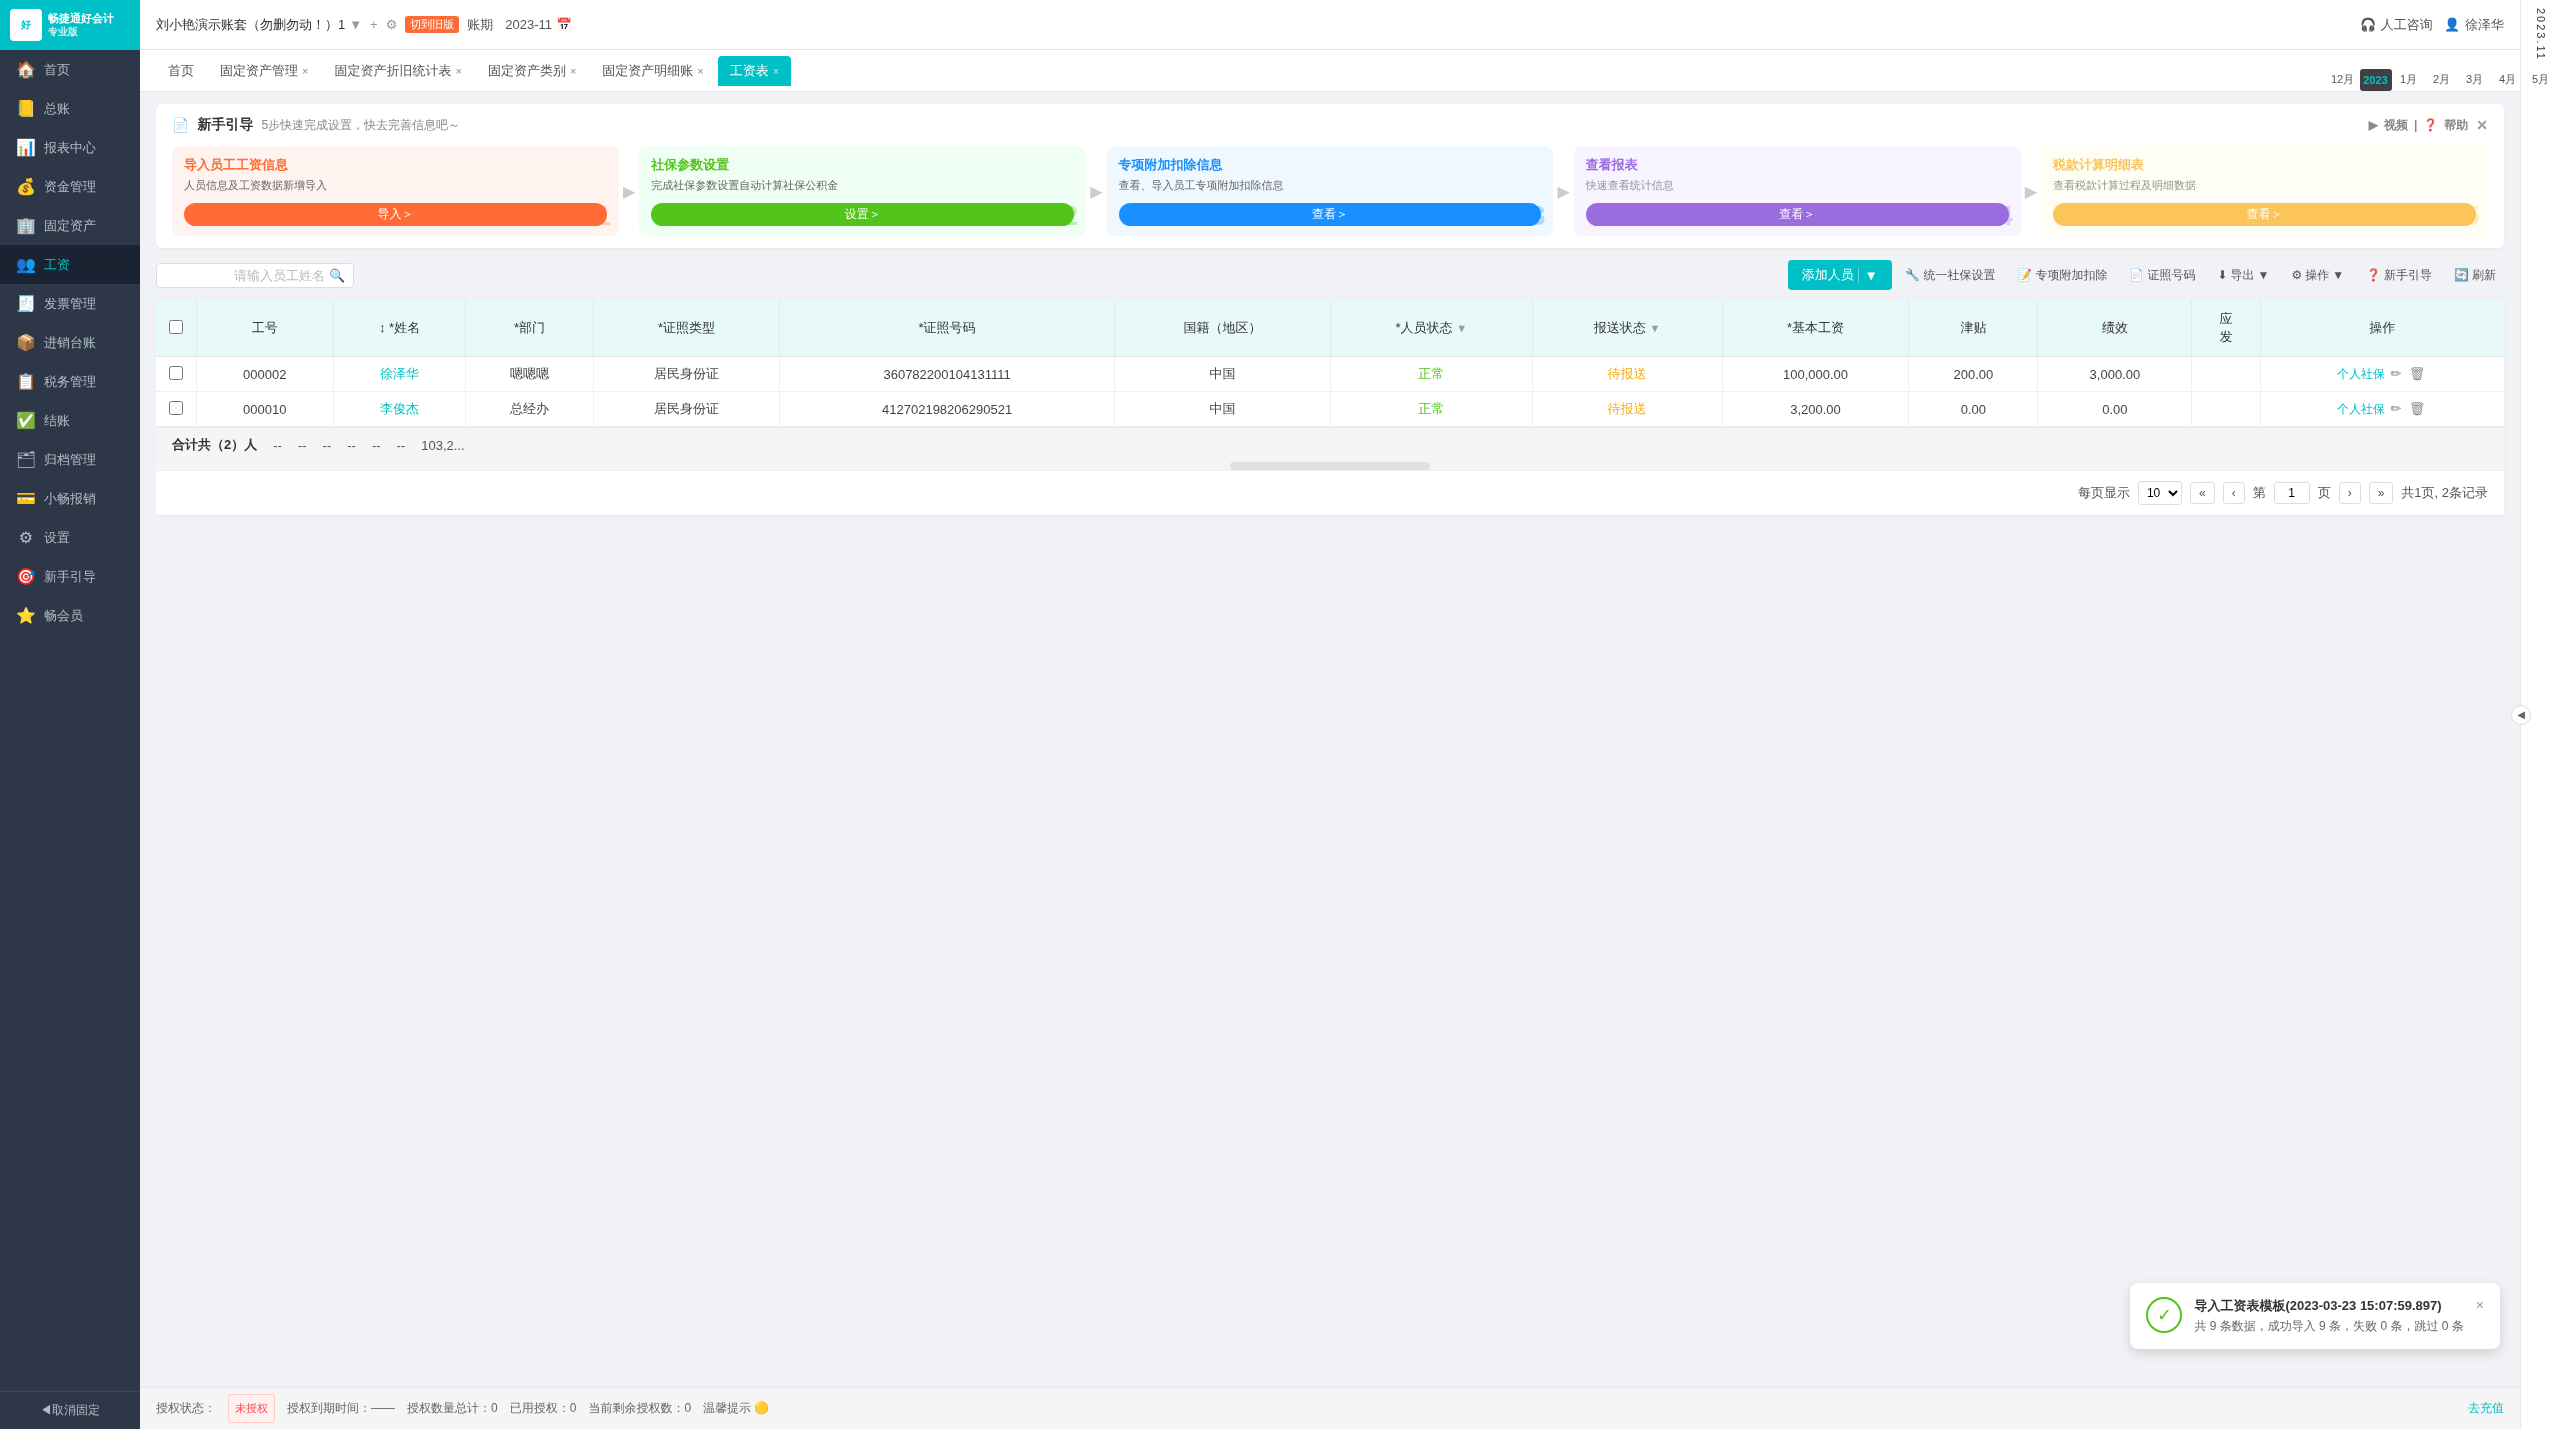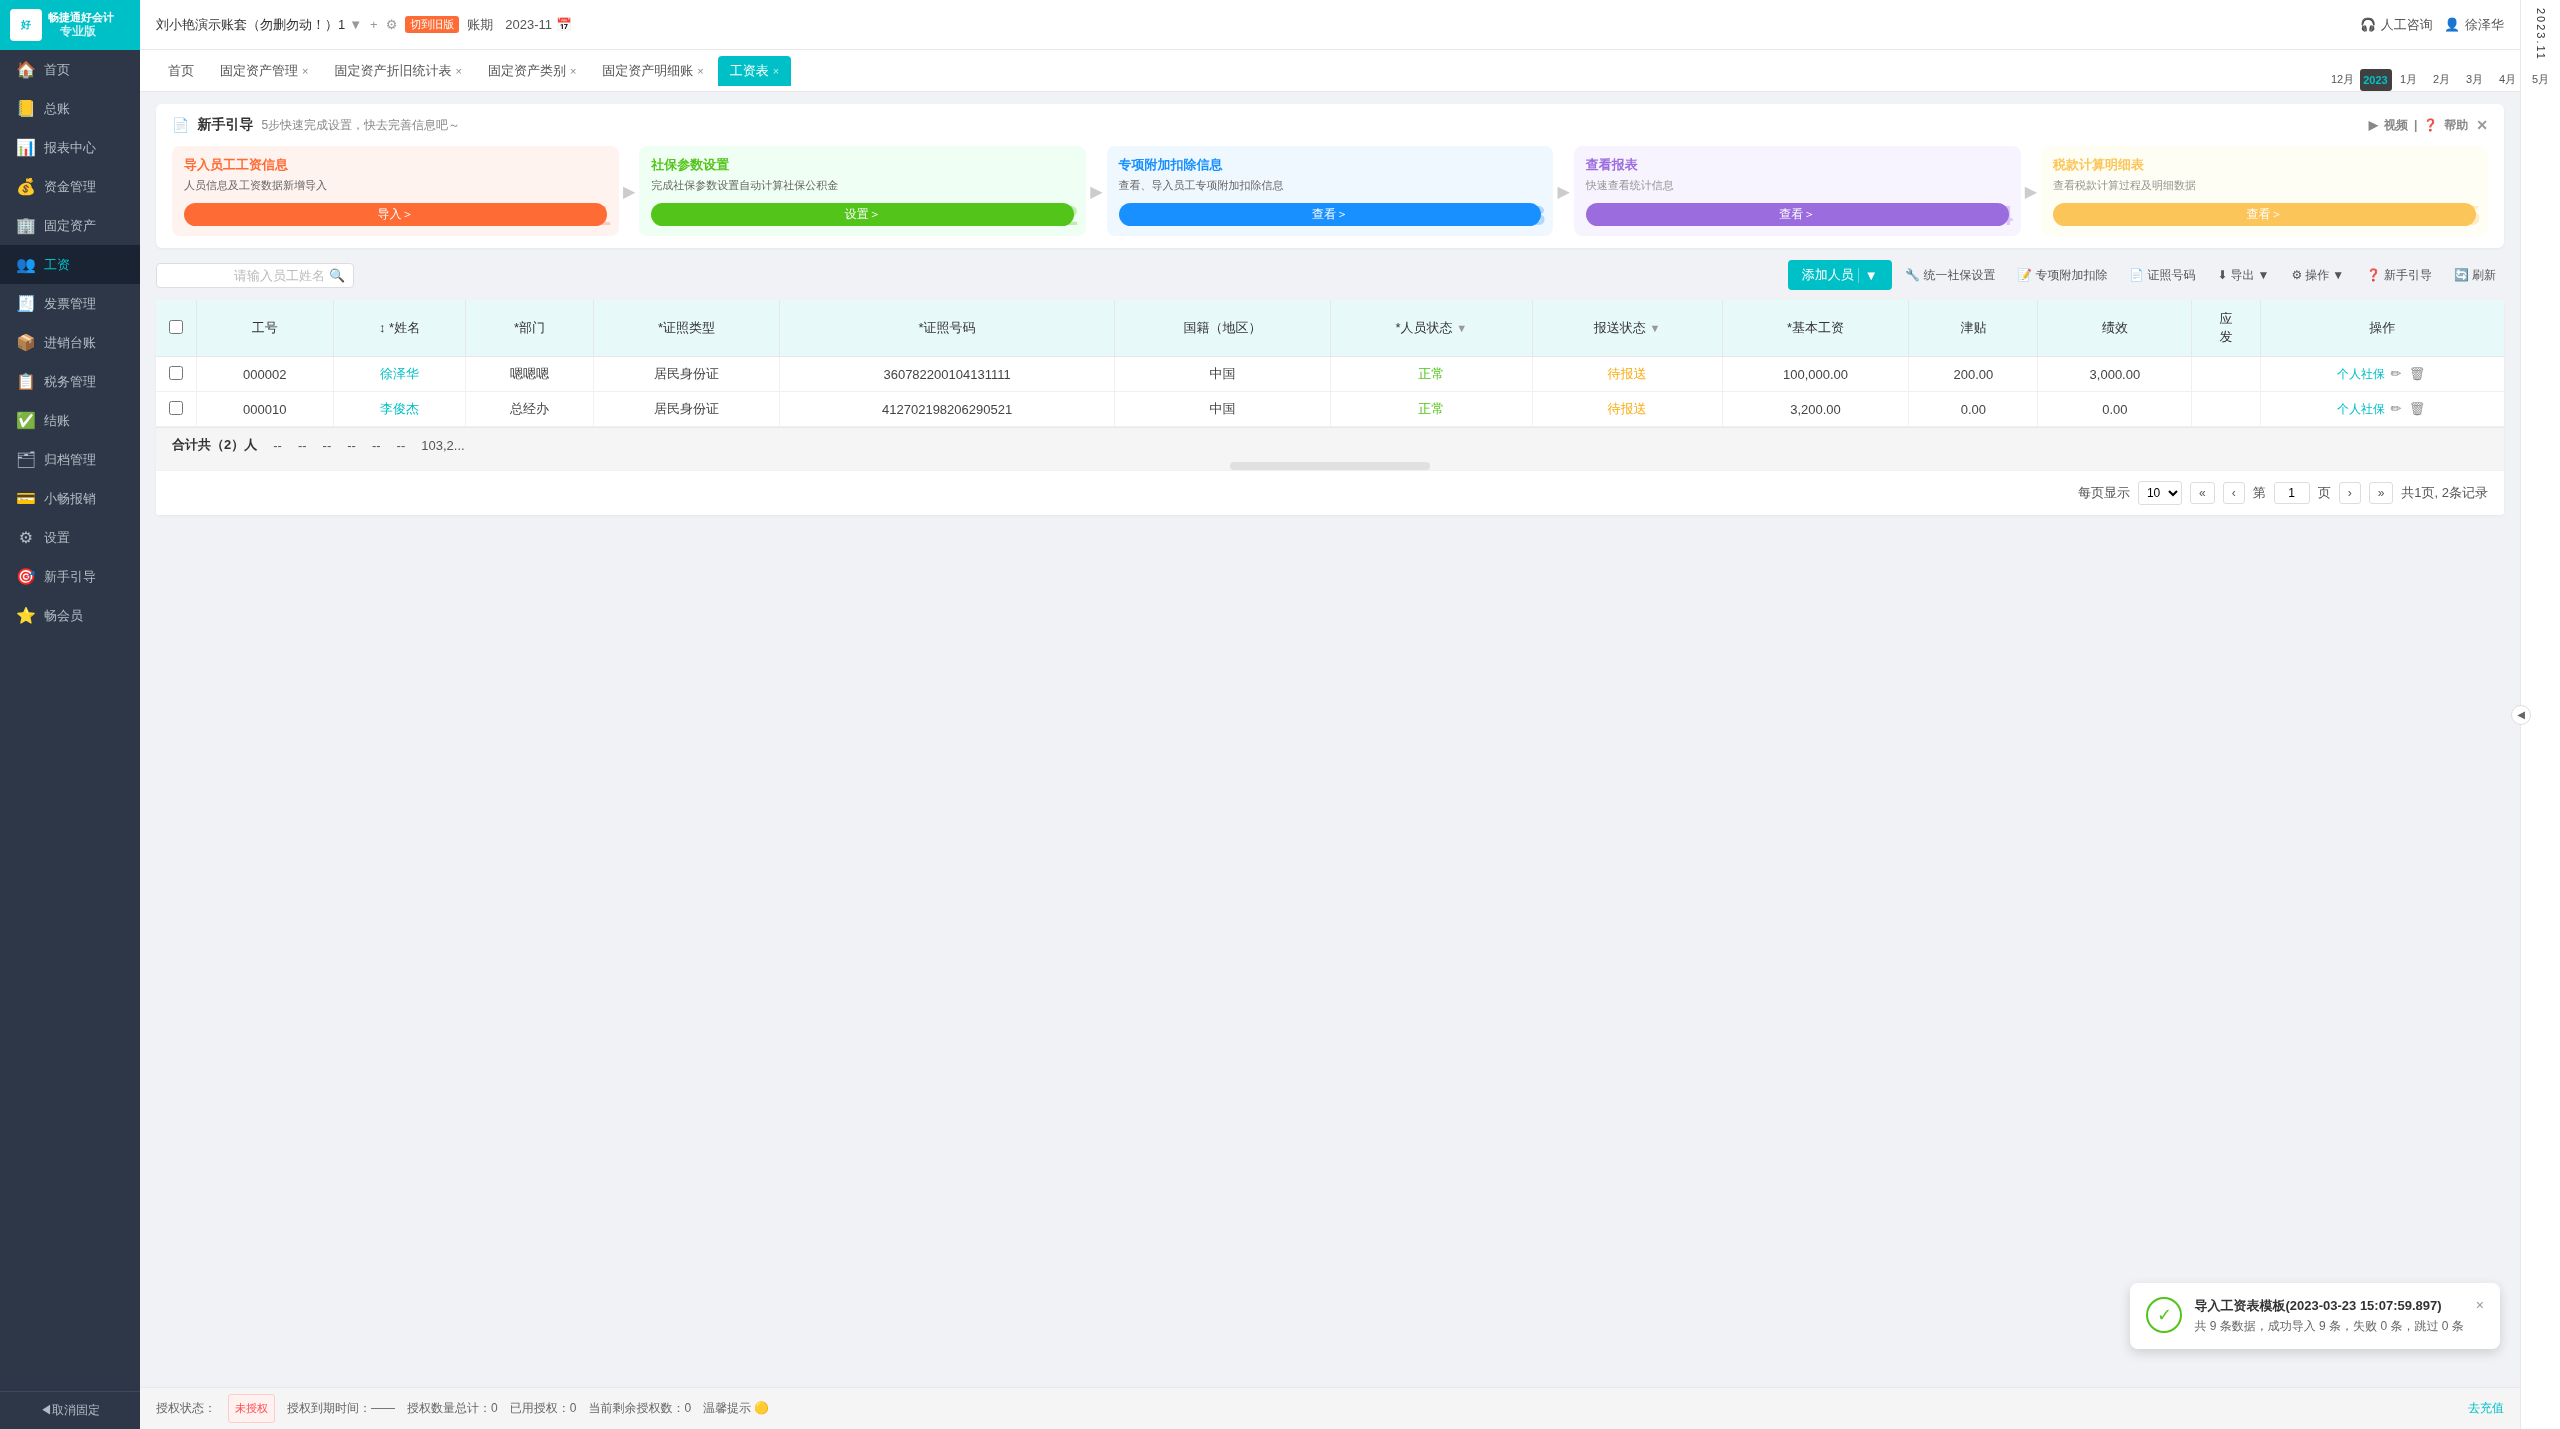--- a/index.html
+++ b/index.html
@@ -322,21 +322,21 @@
     .scrollbar-area { height: 8px; background: #f5f5f5; }
   </style>
 </head>
 <body>
 
 <div class="sidebar">
   <div class="sidebar-logo">
     <div class="sidebar-logo-icon">好</div>
     <div class="sidebar-logo-text">
       <div>畅捷通好会计</div>
-      <div style="font-size:12px;opacity:0.8;margin-left:12px;">专业版</div>
+      <div style="font-size:10px;opacity:0.8;">专业版</div>
     </div>
   </div>
   <div class="sidebar-nav" id="sidebar-nav">
       <div class="sidebar-item">
         <span class="sidebar-item-icon">🏠</span>
         <span>首页</span>
       </div>
       <div class="sidebar-item">
         <span class="sidebar-item-icon">📒</span>
         <span>总账</span>

